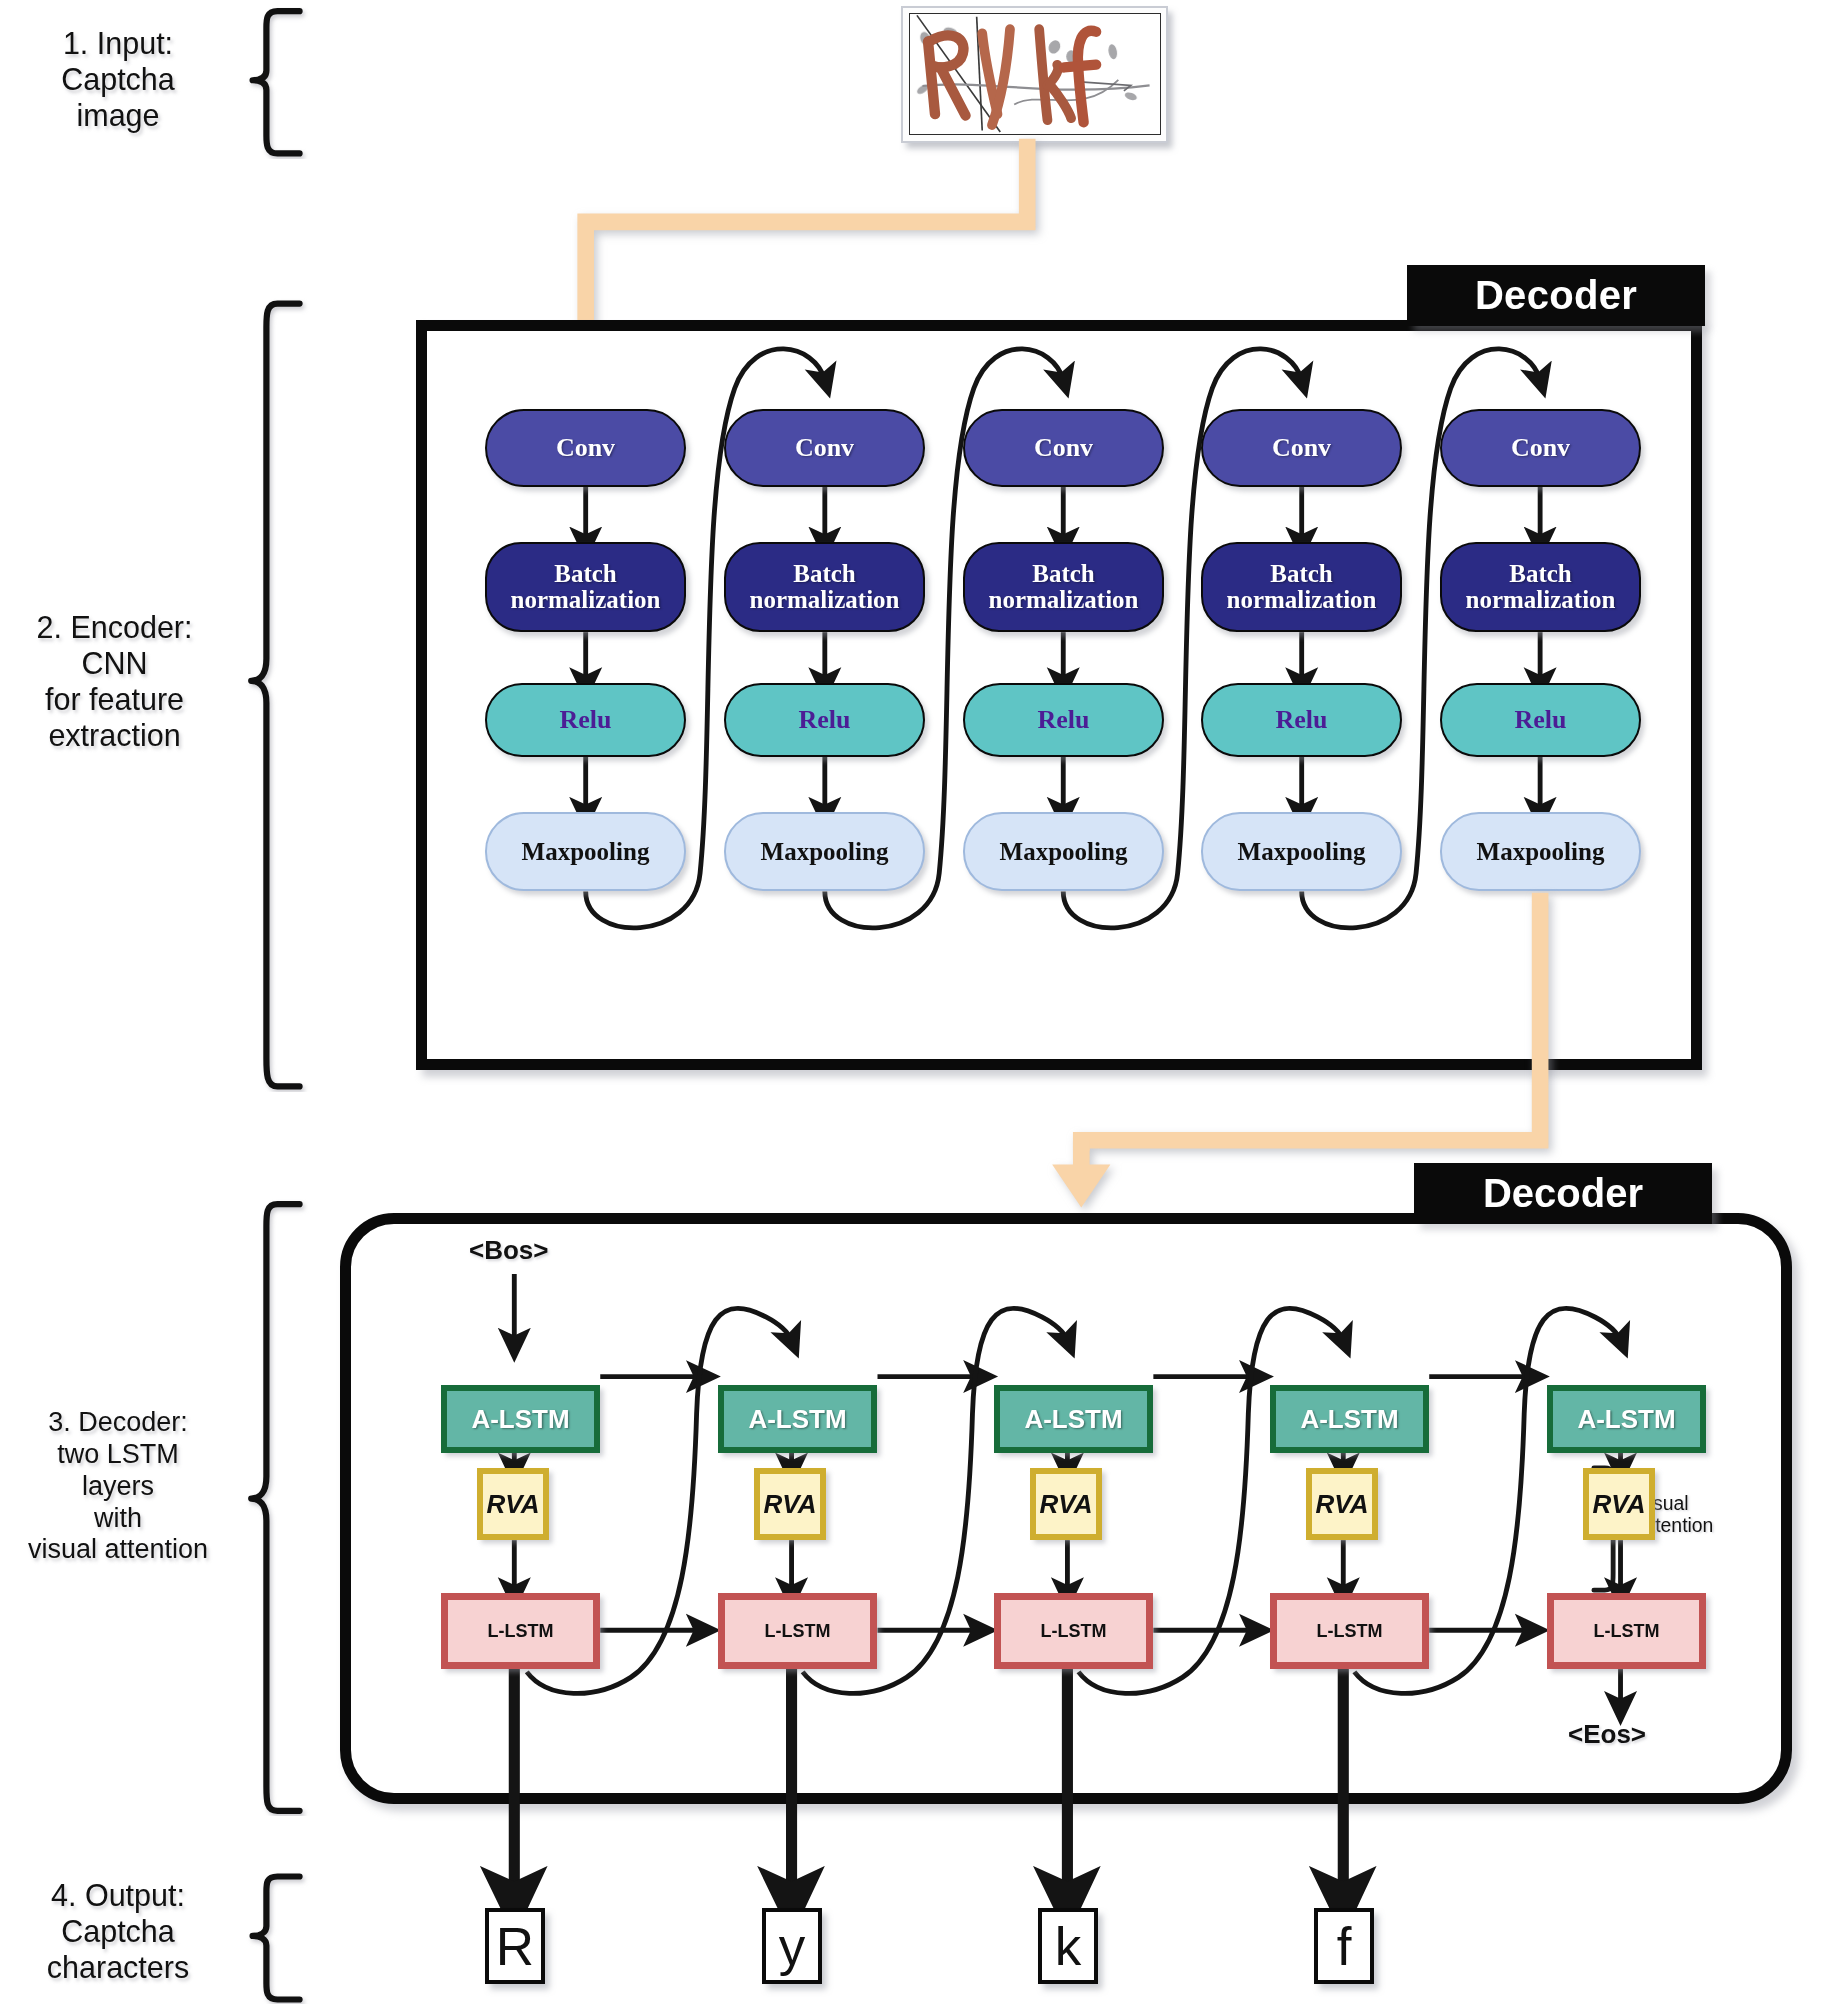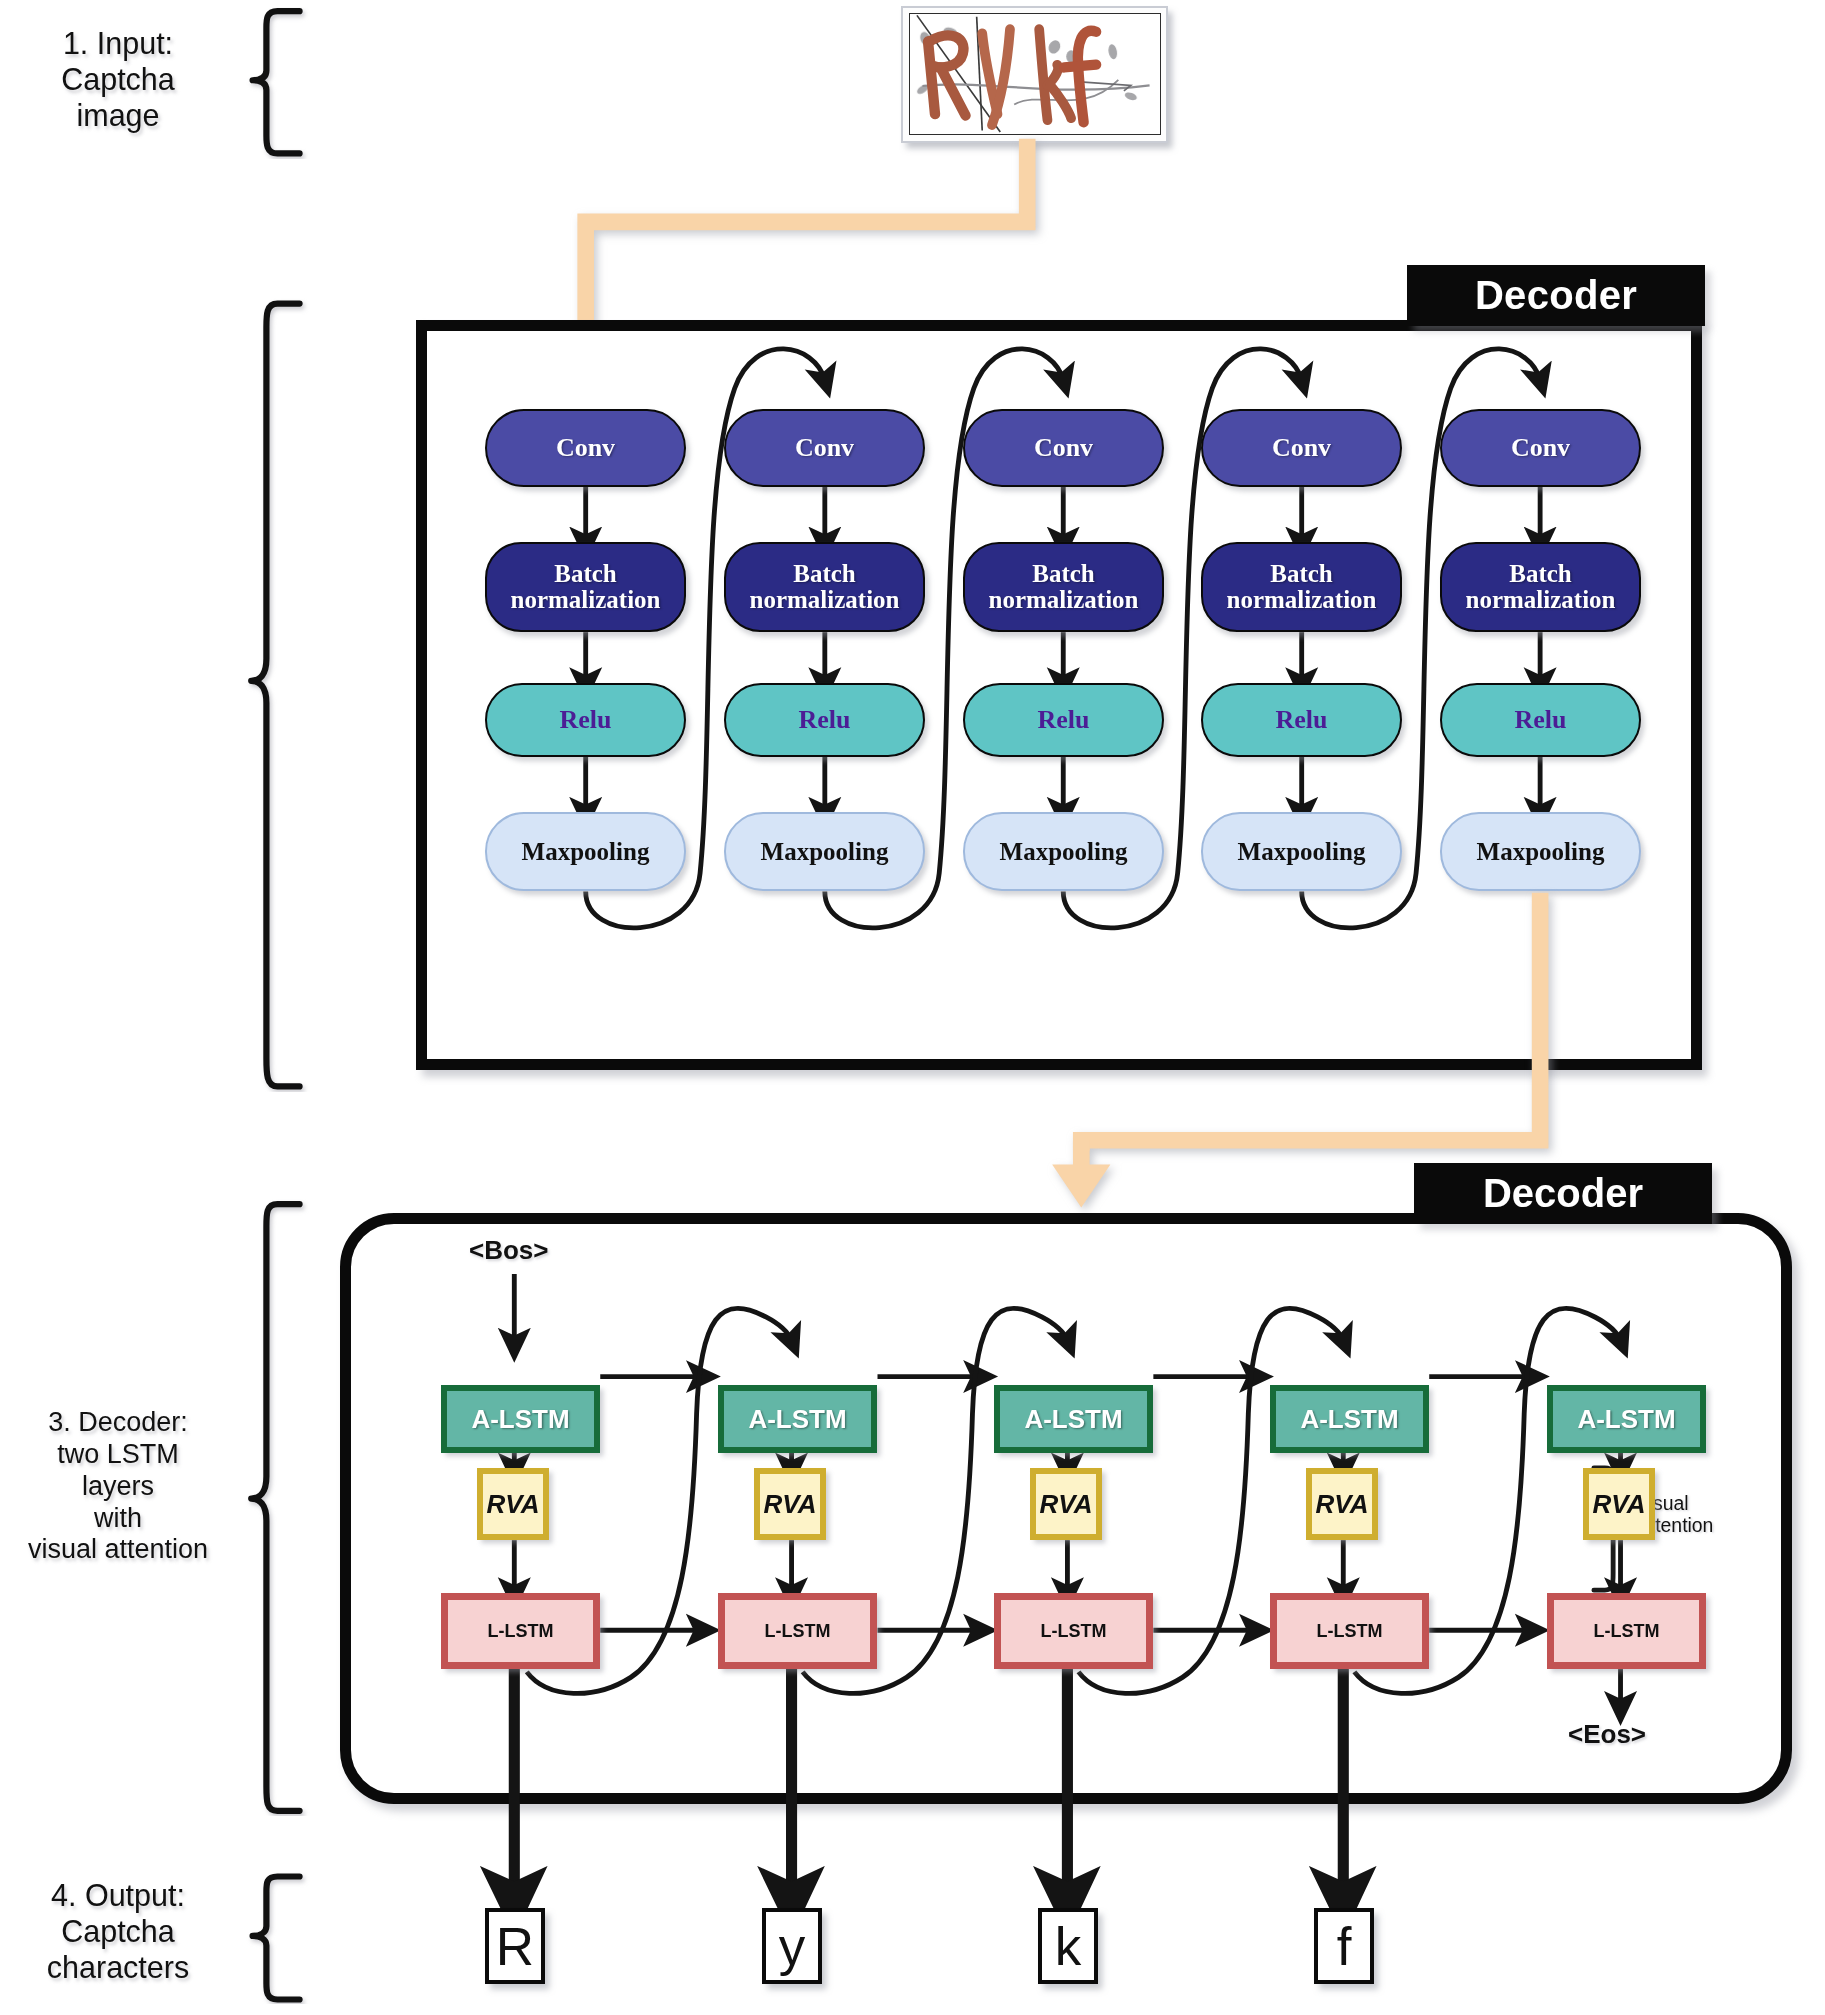--- a/index.html
+++ b/index.html
@@ -141,20 +141,24 @@
          pointer-events: none; }
 </style>
 </head>
 <body>
 
 <div id="page">
 
   <div class="step-label" id="label-input">1. Input:
 Captcha
 image</div>
+  <div class="step-label" id="label-encoder">2. Encoder:
+CNN
+for feature
+extraction</div>
   <div class="step-label" id="label-decoder">3. Decoder:
 two LSTM
 layers
 with
 visual attention</div>
   <div class="step-label" id="label-output">4. Output:
 Captcha
 characters</div>
 
   <svg class="brace" style="left:236px; top:7px;" width="76" height="152" viewBox="0 0 110 220">

